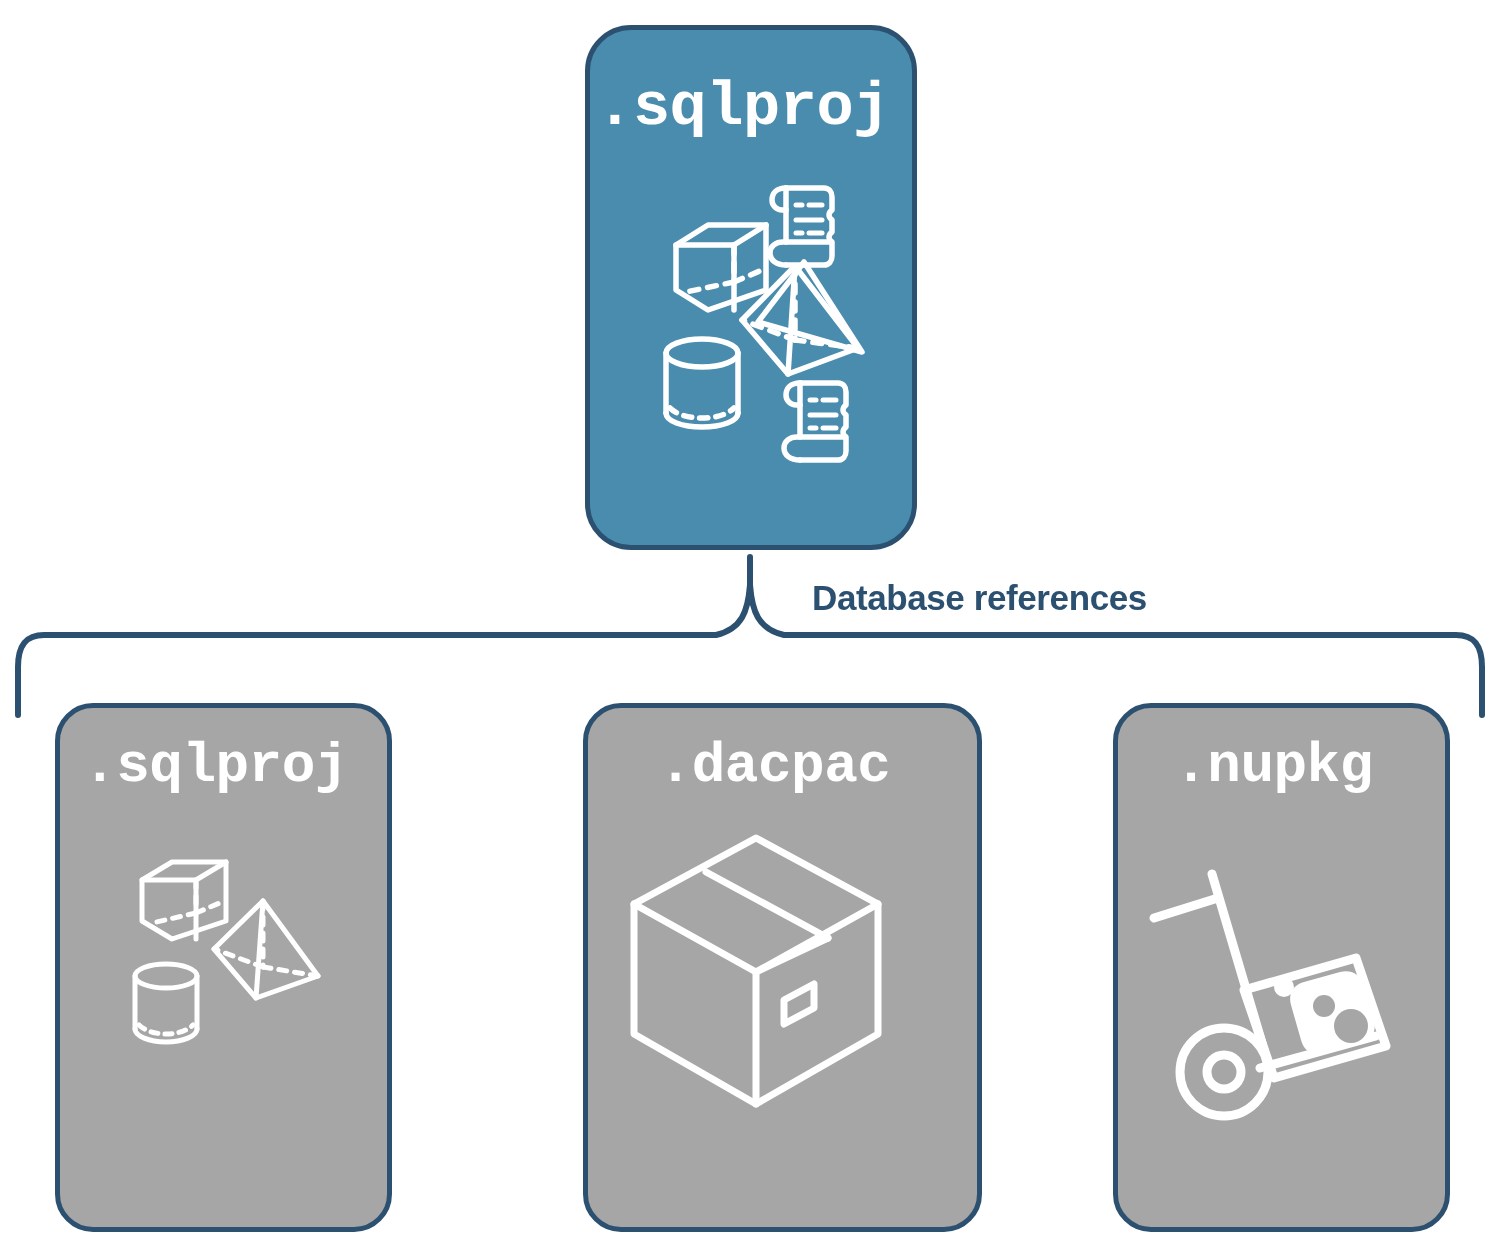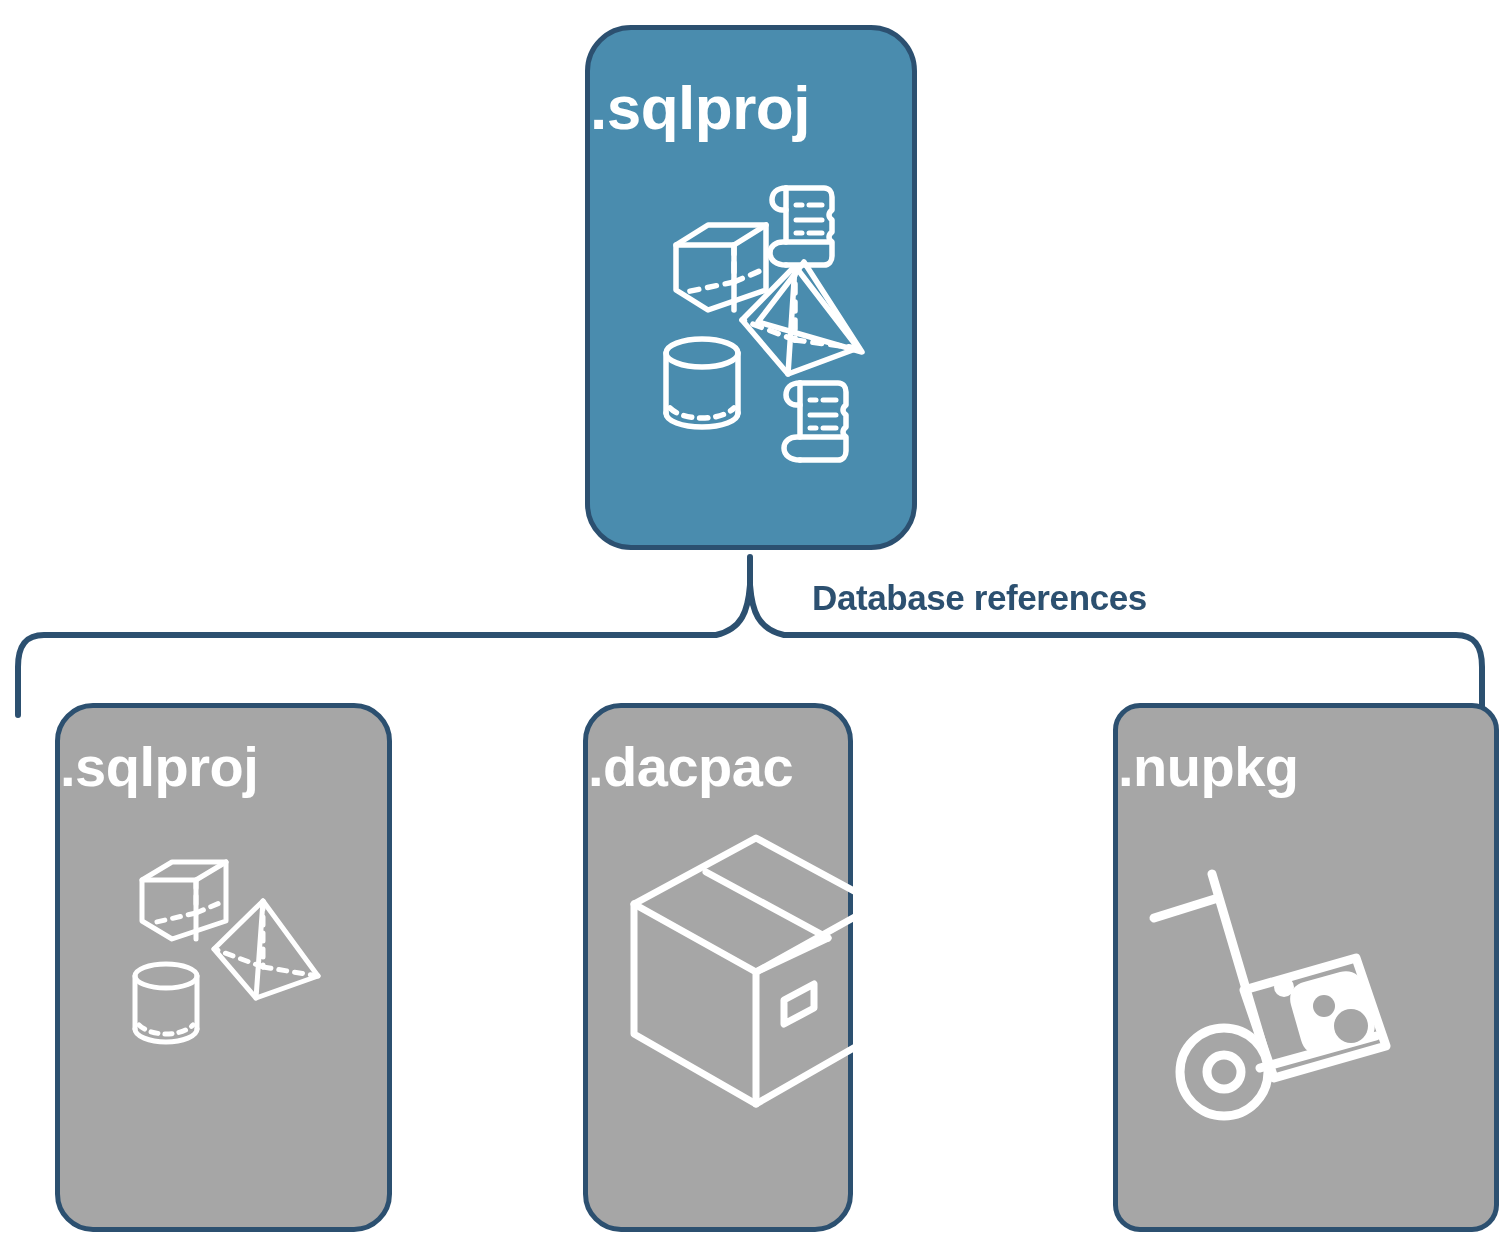--- a/index.html
+++ b/index.html
@@ -31,24 +31,26 @@
     background: #4a8cae;
   }
   .card.secondary {
     background: #a6a6a6;
     border-radius: 38px;
   }
   .card-title {
     position: absolute;
     left: 0;
     right: 16px;
+    text-align: center;
     color: #ffffff;
     font-weight: bold;
     letter-spacing: -0.5px;
     white-space: nowrap;
+    font-family: Liberation Mono, monospace;
   }
   .card.primary .card-title {
     top: 42px;
     font-size: 62px;
   }
   .card.secondary .card-title {
     top: 26px;
     font-size: 56px;
   }
 
@@ -199,21 +201,21 @@
           <ellipse cx="106" cy="133" rx="31" ry="12"></ellipse>
           <path d="M75 133 L75 186"></path>
           <path d="M137 133 L137 186"></path>
           <path d="M75 186 C75 193 89 199 106 199 C123 199 137 193 137 186"></path>
           <path d="M79 182 C84 187 94 191 106 191 C118 191 128 187 133 182" stroke-dasharray="7 7"></path>
         </g>
       </svg>
     </div>
   </div>
 
-  <div class="card secondary" style="left:583px; top:703px; width:270px; height:529px;">
+  <div class="card secondary" style="left:583px; top:703px; width:399px; height:529px;">
 
     <div class="card-title">.dacpac</div>
 
     <div class="card-art" style="top:118px; height:290px;">
       <svg width="337" height="290" viewBox="0 0 337 290" fill="none" stroke="#ffffff" stroke-width="7" stroke-linecap="round" stroke-linejoin="round">
         <g>
 
           <path d="M168 12 L290 78 L290 208 L168 278 L46 208 L46 78 Z"></path>
 
           <path d="M46 78 L168 146 L290 78"></path>
@@ -222,21 +224,21 @@
 
           <path d="M118 46 L240 112"></path>
           <path d="M168 146 L240 112"></path>
 
           <path d="M196 174 L226 158 L226 182 L196 198 Z"></path>
         </g>
       </svg>
     </div>
   </div>
 
-  <div class="card secondary" style="left:1113px; top:703px; width:386px; height:529px;border-radius:27px;">
+  <div class="card secondary" style="left:1113px; top:703px; width:337px; height:529px;">
 
     <div class="card-title">.nupkg</div>
 
     <div class="card-art" style="top:132px; height:280px;">
       <svg width="337" height="280" viewBox="0 0 337 280" fill="none" stroke="#ffffff" stroke-width="9" stroke-linecap="round" stroke-linejoin="round">
         <g>
 
           <path d="M36 78 L100 58"></path>
 
           <path d="M94 34 L152 230"></path>

